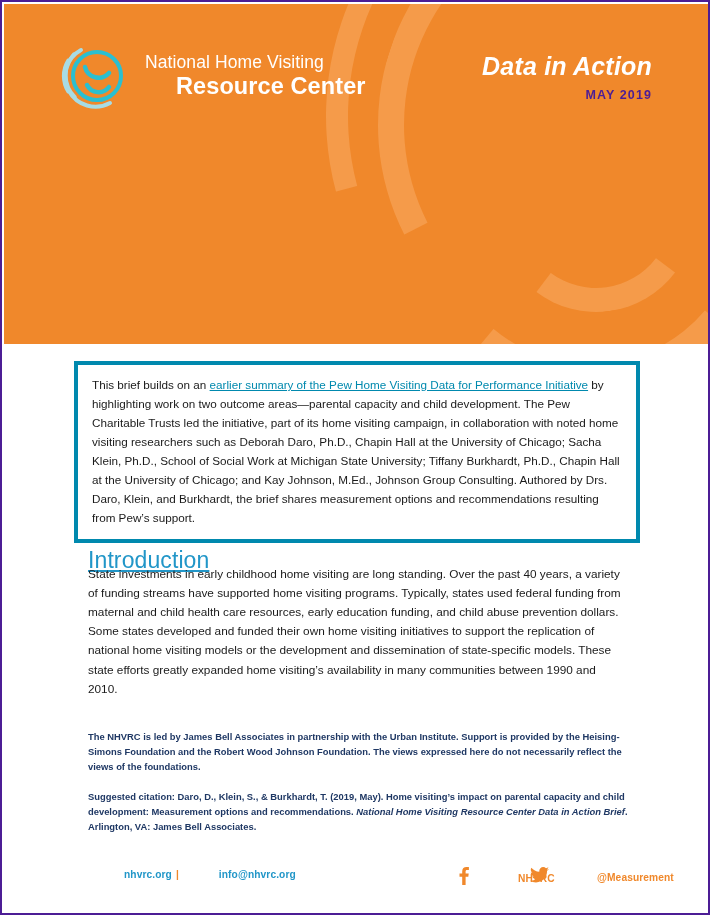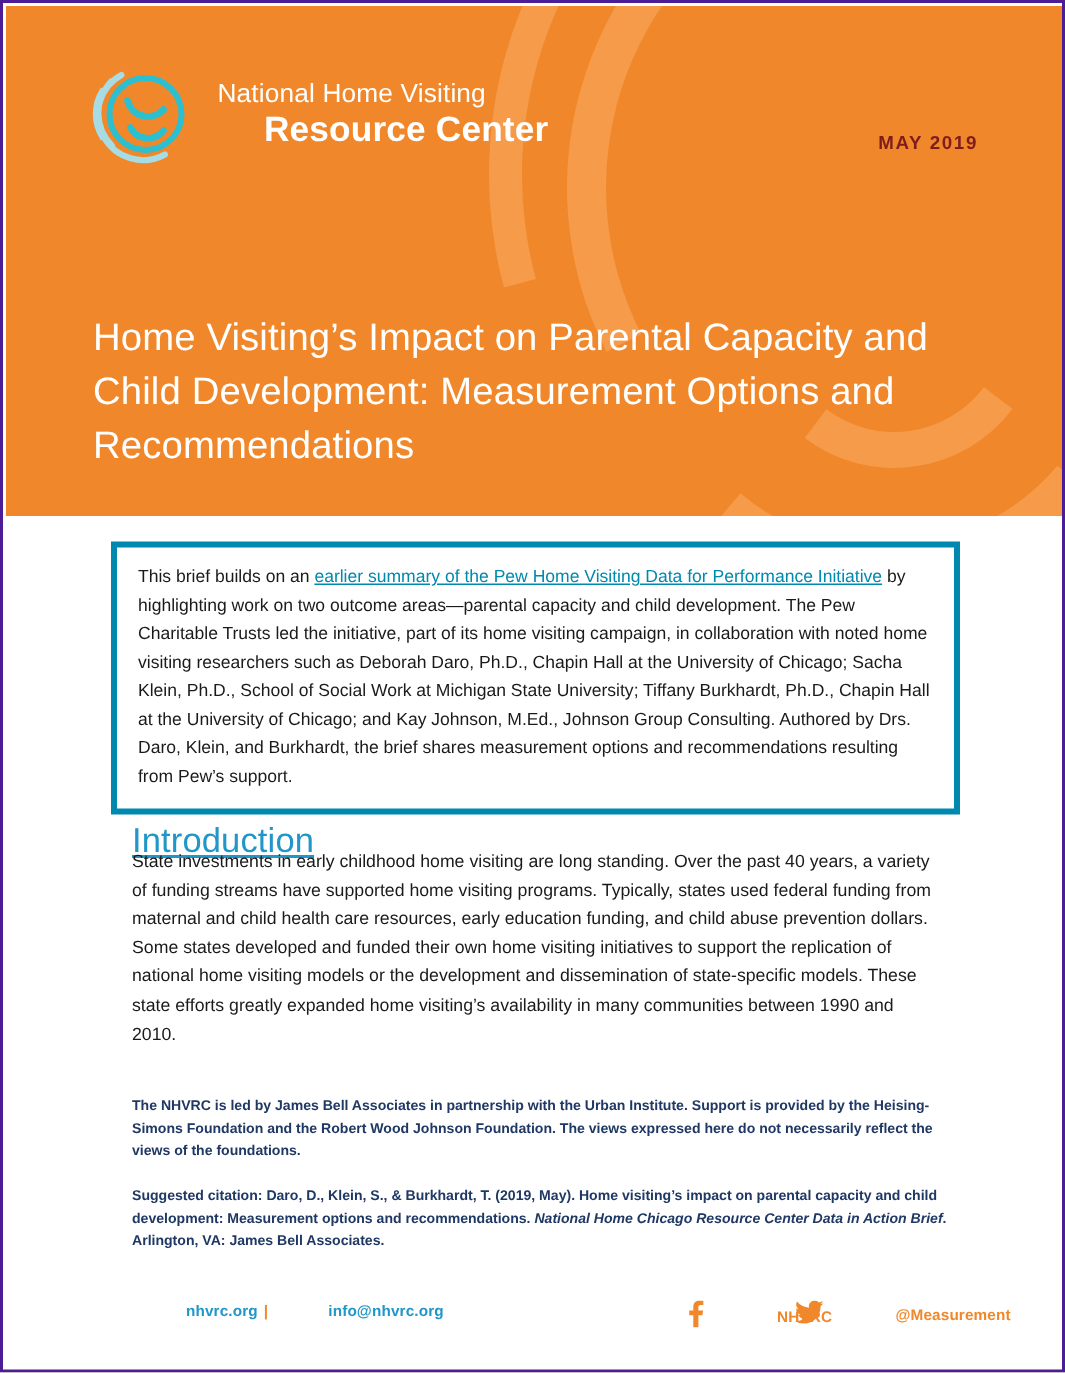--- a/index.html
+++ b/index.html
@@ -115,21 +115,21 @@
     font-size: 25px;
     font-style: italic;
     font-weight: 700;
     letter-spacing: 0.2px;
     text-align: right;
   }
   #brief-date {
     position: absolute;
     right: 58px;
     top: 84px;
-    color: #7f1d1d;
+    color: #4c1d95;
     font-size: 12.5px;
     font-weight: 700;
     letter-spacing: 1.1px;
     text-align: right;
     padding-left: 22px;
   }
 
   
   #doc-title {
     position: absolute;
@@ -265,35 +265,35 @@
           <path d="M15 14 A 31 31 0 0 0 16 57" fill="none" stroke="#A8DCE4" stroke-width="3.5" stroke-linecap="round"></path>
           <path d="M9 20 A 30 30 0 0 0 9 52" fill="none" stroke="#A8DCE4" stroke-width="3" stroke-linecap="round"></path>
         </svg>
       </div>
       <div id="logo-text">
         <span id="logo-line1">National Home Visiting</span>
         <span id="logo-line2">Resource Center</span>
       </div>
     </div>
 
+    <div id="brief-type">Data in Action</div>
     <div id="brief-date">MAY  2019</div>
 
-    <h1 id="doc-title">Home Visiting’s Impact on Parental Capacity and Child Development: Measurement Options and Recommendations</h1>
   </div>
 
   <div id="callout">
     <p><span>This brief builds on an </span><a href="#">earlier summary of the Pew Home Visiting Data for Performance Initiative</a><span> by highlighting work on two outcome areas—parental capacity and child development. The Pew Charitable Trusts led the initiative, part of its home visiting campaign, in collaboration with noted home visiting researchers such as Deborah Daro, Ph.D., Chapin Hall at the University of Chicago; Sacha Klein, Ph.D., School of Social Work at Michigan State University; Tiffany Burkhardt, Ph.D., Chapin Hall at the University of Chicago; and Kay Johnson, M.Ed., Johnson Group Consulting. Authored by Drs. Daro, Klein, and Burkhardt, the brief shares measurement options and recommendations resulting from Pew’s support.</span></p>
   </div>
 
   <h2 id="intro-heading">Introduction</h2>
   <p id="intro-body">State investments in early childhood home visiting are long standing. Over the past 40 years, a variety of funding streams have supported home visiting programs. Typically, states used federal funding from maternal and child health care resources, early education funding, and child abuse prevention dollars. Some states developed and funded their own home visiting initiatives to support the replication of national home visiting models or the development and dissemination of state-specific models. These state efforts greatly expanded home visiting’s availability in many communities between 1990 and 2010.</p>
 
   <div id="notes">
     <p>The NHVRC is led by James Bell Associates in partnership with the Urban Institute. Support is provided by the Heising-Simons Foundation and the Robert Wood Johnson Foundation. The views expressed here do not necessarily reflect the views of the foundations.</p>
-    <p><span>Suggested citation: Daro, D., Klein, S., &amp; Burkhardt, T. (2019, May). Home visiting’s impact on parental capacity and child development: Measurement options and recommendations. </span><em>National Home Chicago Resource Center Data in Action Brief</em><span>. Arlington, VA: James Bell Associates.</span></p>
+    <p><span>Suggested citation: Daro, D., Klein, S., &amp; Burkhardt, T. (2019, May). Home visiting’s impact on parental capacity and child development: Measurement options and recommendations. </span><em>National Home Visiting Resource Center Data in Action Brief</em><span>. Arlington, VA: James Bell Associates.</span></p>
   </div>
 
   <div id="bottom-bar">
     <div id="site-links">
       <a href="#">nhvrc.org</a><span class="sep">|</span><a href="#">info@nhvrc.org</a>
     </div>
 
     <div class="social" id="social-fb">
       <span>
         <svg width="13" height="18" viewBox="0 0 13 18">

